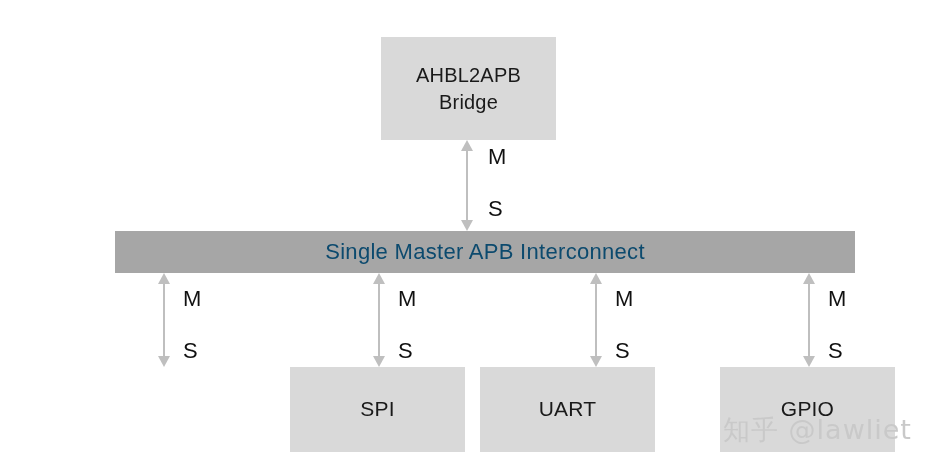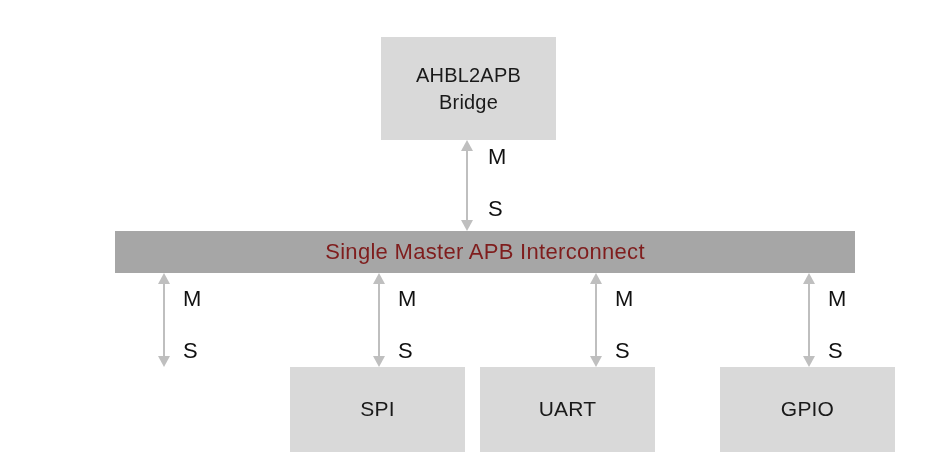--- a/index.html
+++ b/index.html
@@ -44,21 +44,21 @@
     left: 115px;
     top: 231px;
     width: 740px;
     height: 42px;
     background: #a6a6a6;
     display: flex;
     align-items: center;
     justify-content: center;
   }
   #interconnect-bar .bar-label {
-    color: #7f1d1d;
+    color: #0c4a6e;
     font-size: 22px;
     letter-spacing: 0.3px;
   }
   .peripheral-box {
     top: 367px;
     width: 175px;
     height: 85px;
   }
   .peripheral-box .node-label { font-size: 21px; }
   #box-i2c  { left: 75px; }
@@ -181,14 +181,15 @@
   <div class="node-box peripheral-box" id="box-spi">
     <span class="node-label">SPI</span>
   </div>
   <div class="node-box peripheral-box" id="box-uart">
     <span class="node-label">UART</span>
   </div>
   <div class="node-box peripheral-box" id="box-gpio">
     <span class="node-label">GPIO</span>
   </div>
 
+  <div id="watermark">知乎 @lawliet</div>
 
 </div>
 
 </body></html>

